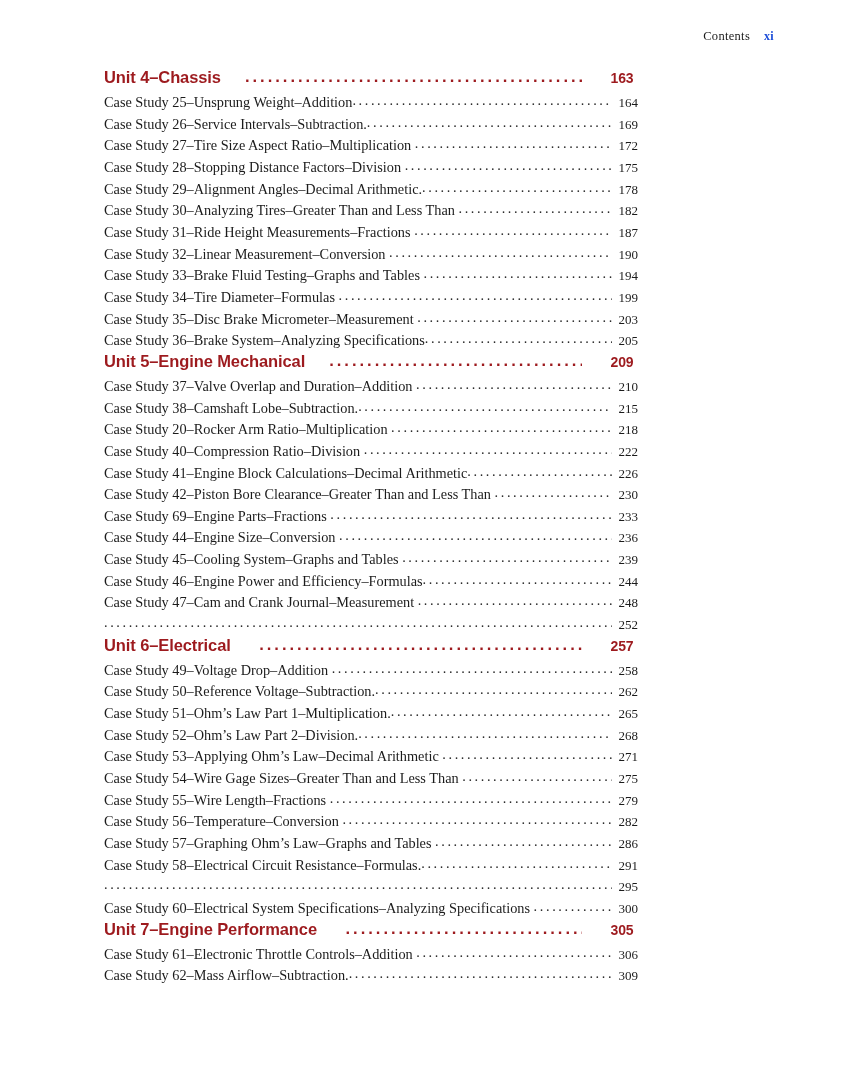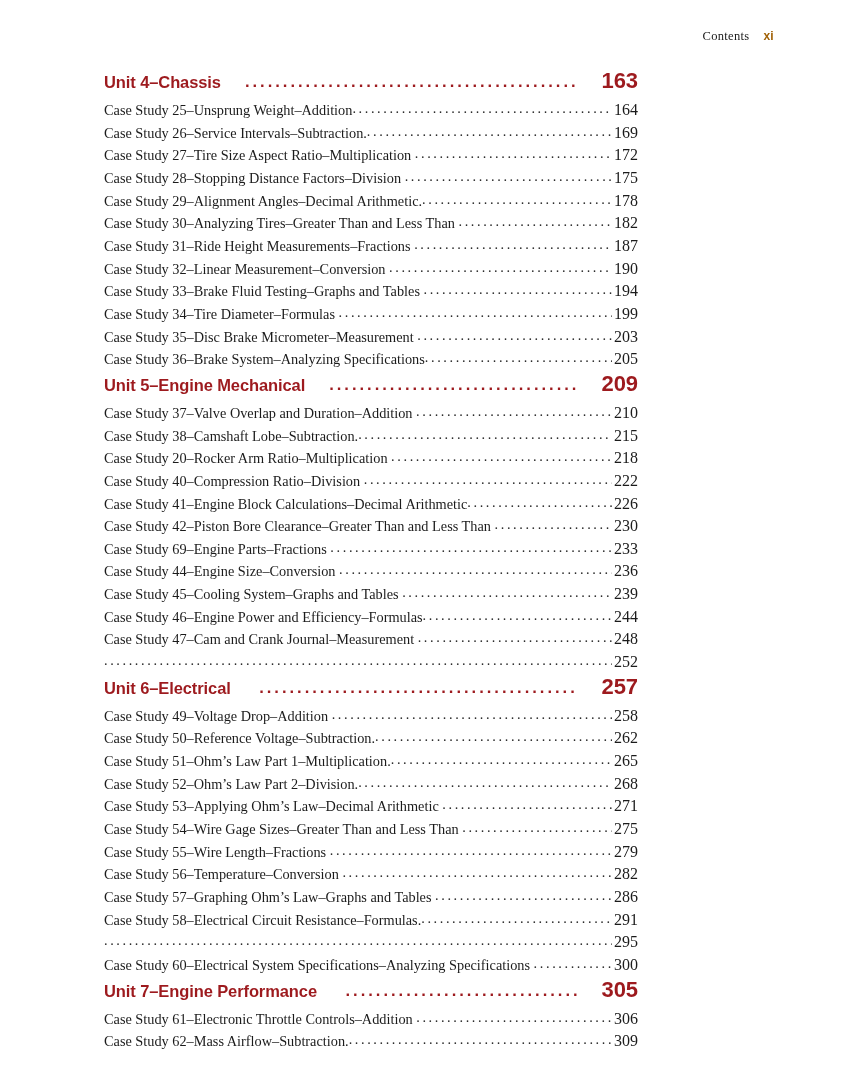--- a/index.html
+++ b/index.html
@@ -26,25 +26,25 @@
     font-family: "Liberation Serif", serif;
     font-size: 12.5px;
     color: #1a1a1a;
     letter-spacing: 0.3px;
   }
   .running-head .rh-label {
     font-family: "Liberation Serif", serif;
     margin-top: 28px;
   }
   .running-head .rh-folio {
-    font-family: Liberation Sans, sans-serif;
+    font-family: Liberation Serif, serif;
     font-weight: bold;
     font-size: 12px;
     margin-left: 14px;
-    color: #a16207;
+    color: #1d4ed8;
   }
 
   
   .toc {
     position: absolute;
     left: 104px;
     top: 68px;
     width: 534px;
   }
 
@@ -84,42 +84,42 @@
   .unit-row .leaders {
     font-family: "Liberation Sans", sans-serif;
     font-weight: bold;
     font-size: 16.5px;
     letter-spacing: 3.0px;
     color: #9d1a1e;
     position: relative;
     top: -1px;
   }
   .unit-row .rpage {
-    font-size: 22px;
+    font-size: 14px;
     min-width: 32px;
     text-align: center;
   }
 
   
   .entry-row {
     font-family: "Liberation Serif", serif;
     color: #1b1b1b;
     font-size: 14.3px;
     line-height: 21.65px;
   }
   .entry-row .leaders {
     font-family: "Liberation Serif", serif;
     font-size: 14.3px;
     letter-spacing: 2.6px;
     color: #2a2a2a;
     position: relative;
     top: -2px;
   }
   .entry-row .rpage {
-    font-size: 16px;
+    font-size: 13px;
     min-width: 26px;
   }
 </style>
 </head>
 <body>
 
 <div class="page">
 
   <div class="running-head">
     <span class="rh-label">Contents</span><span class="rh-folio">xi</span>

